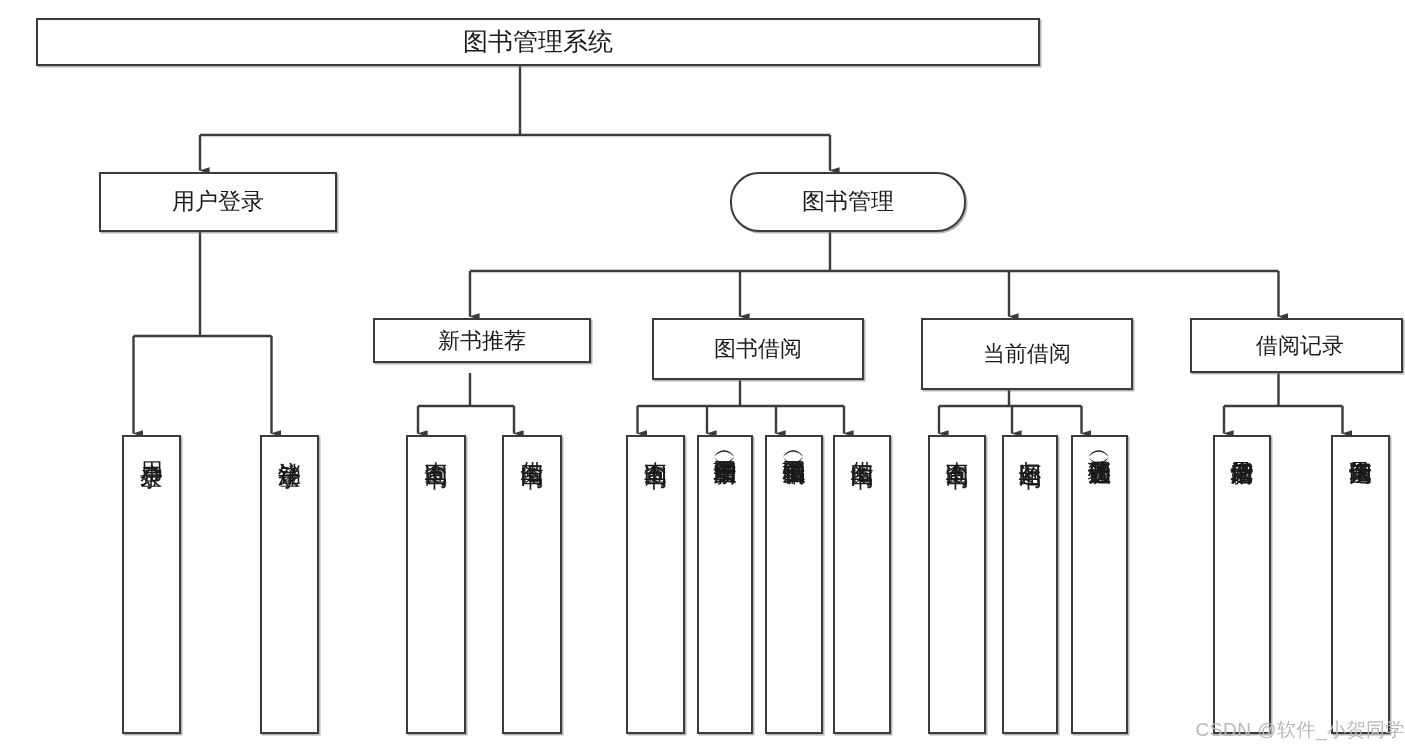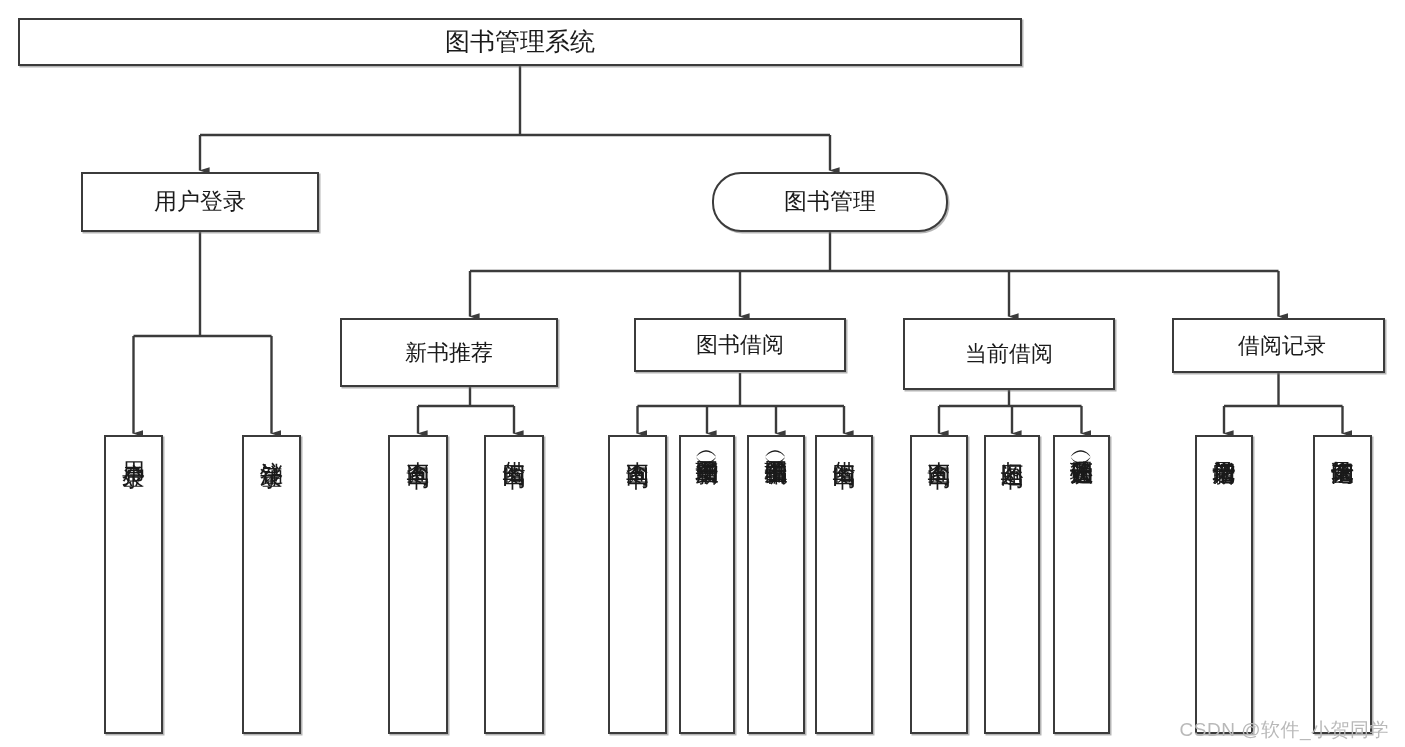--- a/index.html
+++ b/index.html
@@ -28,20 +28,21 @@
   .node {
     position: absolute;
     box-sizing: border-box;
     background: #ffffff;
     border: 2px solid #3b3b3b;
     display: flex;
     align-items: center;
     justify-content: center;
     color: #1a1a1a;
     box-shadow: 1.5px 1.5px 0 rgba(120,120,120,0.55);
+    margin-left: 18px;
   }
   .node-label {
     text-align: center;
     line-height: 1.18;
     color: #1a1a1a;
     white-space: pre-line;
   }
   .node-root .node-label { font-size: 25px; }
   .node-mid  .node-label { font-size: 23px; }
   .node-sub  .node-label { font-size: 22px; }
@@ -55,21 +56,21 @@
     font-size: 23px;
     letter-spacing: 2px;
     line-height: 1;
   }
   .node-leaf.tall-text .node-label {
     font-size: 23px;
     letter-spacing: 0px;
   }
   #watermark {
     position: absolute;
-    right: 16px;
+    right: 0;
     bottom: 4px;
     font-size: 19px;
     color: #b9b9b9;
     letter-spacing: 0.5px;
     white-space: nowrap;
   }
 </style>
 </head>
 <body>
 
@@ -121,24 +122,24 @@
   <div id="nodes-layer">
       <div class="node node-root" style="left: 18px; top: 18px; width: 1004px; height: 48px;">
         <span class="node-label">图书管理系统</span>
       </div>
       <div class="node node-mid" style="left: 81px; top: 172px; width: 238px; height: 60px;">
         <span class="node-label">用户登录</span>
       </div>
       <div class="node node-mid" style="left: 712px; top: 172px; width: 236px; height: 60px; border-radius: 29px;">
         <span class="node-label">图书管理</span>
       </div>
-      <div class="node node-sub" style="left: 340px; top: 318px; width: 218px; height: 69px;">
+      <div class="node node-sub" style="left: 355px; top: 318px; width: 218px; height: 45px;">
         <span class="node-label">新书推荐</span>
       </div>
-      <div class="node node-sub" style="left: 634px; top: 318px; width: 212px; height: 54px;">
+      <div class="node node-sub" style="left: 634px; top: 318px; width: 212px; height: 62px;">
         <span class="node-label">图书借阅</span>
       </div>
       <div class="node node-sub" style="left: 903px; top: 318px; width: 212px; height: 72px;">
         <span class="node-label">当前借阅</span>
       </div>
       <div class="node node-sub" style="left: 1172px; top: 318px; width: 213px; height: 55px; padding-left: 7px;">
         <span class="node-label">借阅记录</span>
       </div>
       <div class="node node-leaf" style="left: 104px; top: 435px; width: 59px; height: 299px;">
         <span class="node-label">用户登录</span>

